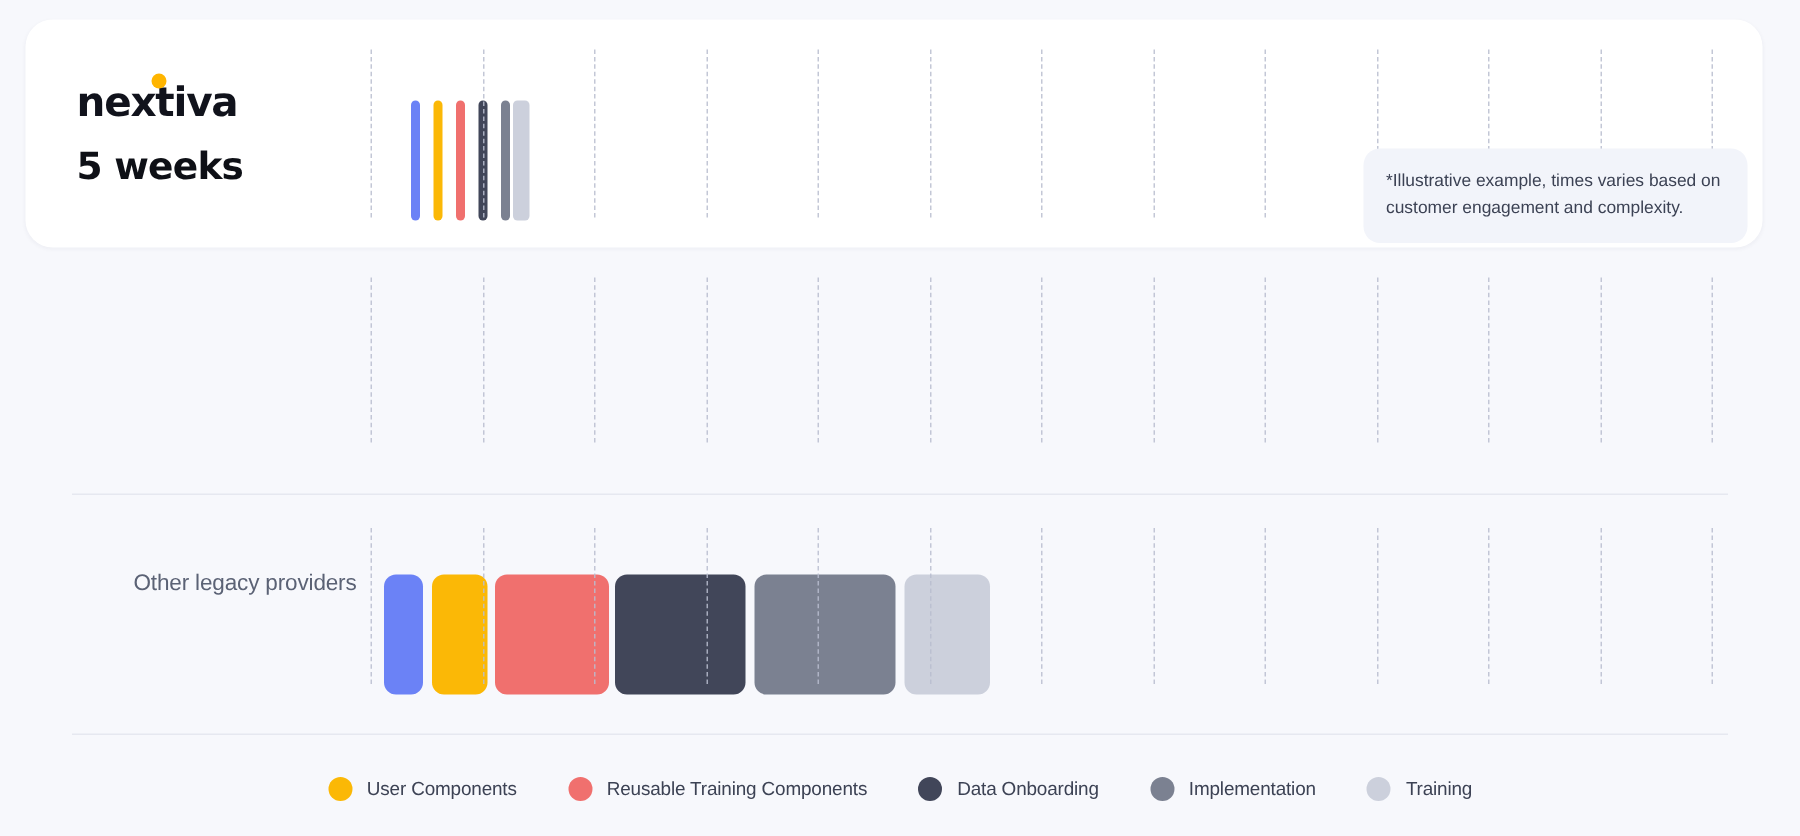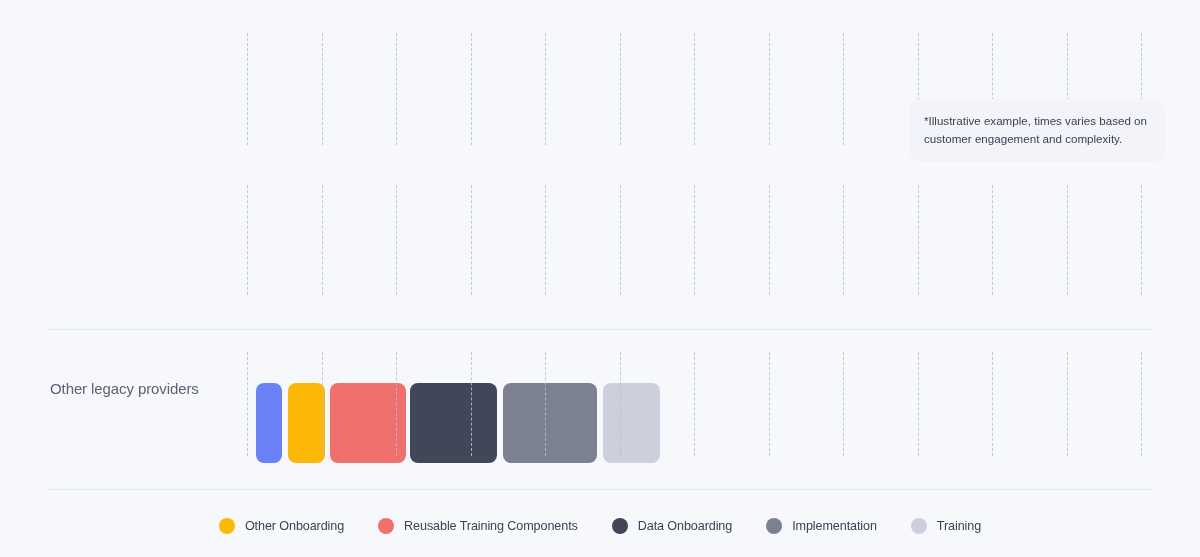--- a/index.html
+++ b/index.html
@@ -215,46 +215,63 @@
       <div class="gridline" style="left: 992px; top: 185px; height: 110px;"></div>
       <div class="gridline" style="left: 992px; top: 352px; height: 104px;"></div>
       <div class="gridline" style="left: 1066.5px; top: 33px; height: 112px;"></div>
       <div class="gridline" style="left: 1066.5px; top: 185px; height: 110px;"></div>
       <div class="gridline" style="left: 1066.5px; top: 352px; height: 104px;"></div>
       <div class="gridline" style="left: 1141px; top: 33px; height: 112px;"></div>
       <div class="gridline" style="left: 1141px; top: 185px; height: 110px;"></div>
       <div class="gridline" style="left: 1141px; top: 352px; height: 104px;"></div>
     </div>
 
+  <div class="hero-card">
+    <div class="hero-label">
+      <div class="logo">
+        <span>nextiva</span>
+        <span class="logo-dot"></span>
+      </div>
+      <div class="hero-value">5 weeks</div>
+    </div>
+    <div class="bars" id="bars-hero" style="left:0; top:44px; height:92px;">
+        <div class="bar thin" title="User Creation &amp; Management" style="left: 257px; width: 6px; top: 10px; height: 80px; background: rgb(107, 130, 246); border-radius: 3px;"></div>
+        <div class="bar thin" title="User Onboarding" style="left: 272px; width: 6px; top: 10px; height: 80px; background: rgb(251, 184, 6); border-radius: 3px;"></div>
+        <div class="bar thin" title="Reusable Workflow Components" style="left: 287px; width: 6px; top: 10px; height: 80px; background: rgb(240, 112, 110); border-radius: 3px;"></div>
+        <div class="bar thin" title="Data Migrations" style="left: 302px; width: 6px; top: 10px; height: 80px; background: rgb(65, 70, 89); border-radius: 3px;"></div>
+        <div class="bar thin" title="Implementation" style="left: 317px; width: 6px; top: 10px; height: 80px; background: rgb(123, 129, 145); border-radius: 3px;"></div>
+        <div class="bar thin" title="Training" style="left: 325px; width: 11px; top: 10px; height: 80px; background: rgb(204, 208, 220); border-radius: 3px;"></div>
+      </div>
+  </div>
 
   <div class="note">*Illustrative example, times varies based on customer engagement and complexity.</div>
 
 
   <div class="divider" style="top:329px;"></div>
 
   <div class="row" style="top:371px; height:86px;">
-    <div class="row-label" style="top:9px;">
+    <div class="row-label" style="top:9px;margin-left:39px;">
       <div class="row-name">Other legacy providers</div>
     </div>
     <div class="bars" id="bars-legacy" style="top:0; height:77px;">
         <div class="bar" title="User Creation &amp; Management" style="left: 256px; width: 26px; top: 12px; height: 80px; background: rgb(107, 130, 246); border-radius: 8px;"></div>
         <div class="bar" title="User Onboarding" style="left: 288px; width: 37px; top: 12px; height: 80px; background: rgb(251, 184, 6); border-radius: 8px;"></div>
         <div class="bar" title="Reusable Workflow Components" style="left: 330px; width: 76px; top: 12px; height: 80px; background: rgb(240, 112, 110); border-radius: 8px;"></div>
         <div class="bar" title="Data Migrations" style="left: 410px; width: 87px; top: 12px; height: 80px; background: rgb(65, 70, 89); border-radius: 8px;"></div>
         <div class="bar" title="Implementation" style="left: 503px; width: 94px; top: 12px; height: 80px; background: rgb(123, 129, 145); border-radius: 8px;"></div>
         <div class="bar" title="Training" style="left: 603px; width: 57px; top: 12px; height: 80px; background: rgb(204, 208, 220); border-radius: 8px;"></div>
       </div>
   </div>
 
   <div class="divider" style="top:489px;"></div>
 
   <div class="legend" id="legend">
       <div class="legend-item">
         <span class="legend-dot" style="background: rgb(251, 184, 6);"></span>
-        <span class="legend-text">Other Onboarding</span>
+        <span class="legend-text">User Components</span>
       </div>
       <div class="legend-item">
         <span class="legend-dot" style="background: rgb(240, 112, 110);"></span>
         <span class="legend-text">Reusable Training Components</span>
       </div>
       <div class="legend-item">
         <span class="legend-dot" style="background: rgb(65, 70, 89);"></span>
         <span class="legend-text">Data Onboarding</span>
       </div>
       <div class="legend-item">

